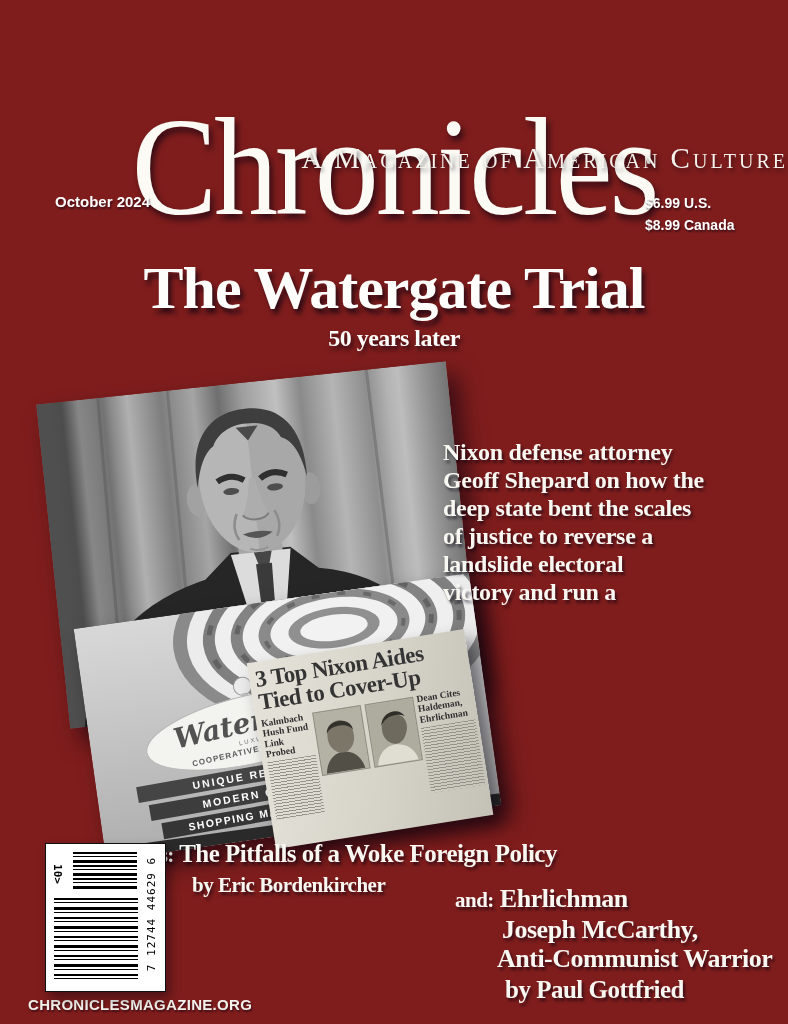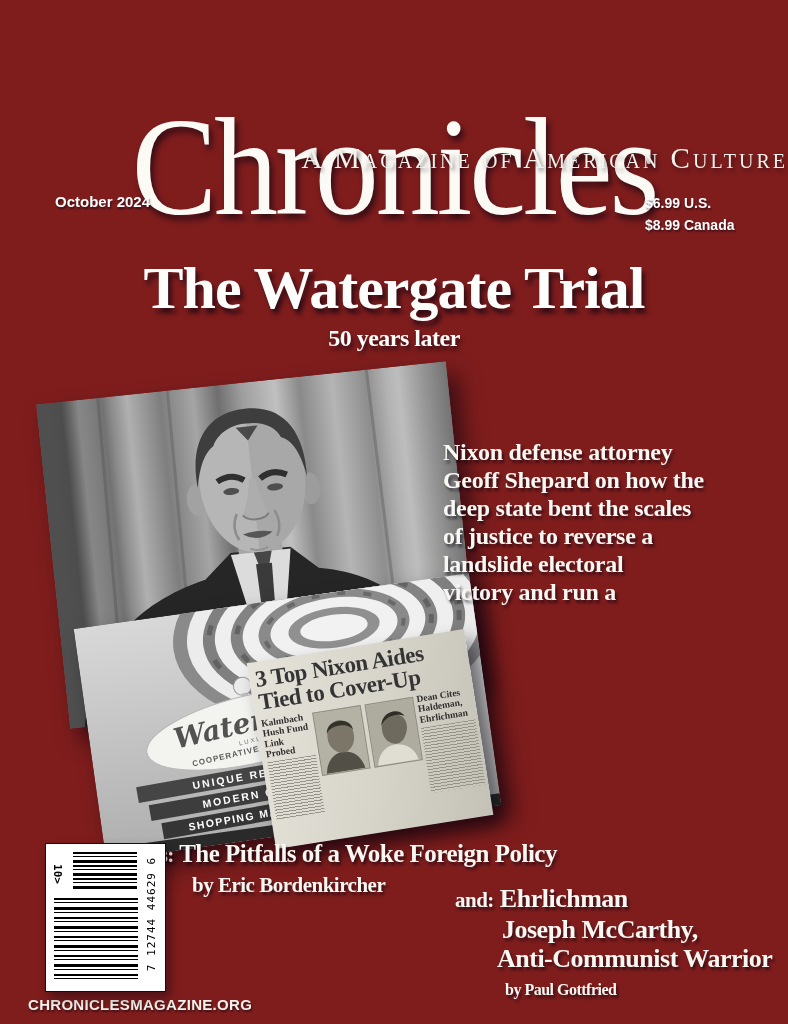--- a/index.html
+++ b/index.html
@@ -58,21 +58,21 @@
 
   
   .feat{position:absolute;z-index:6;color:#f8f7f2;text-shadow:2px 3px 3px rgba(0,0,15,.55);
     font-weight:bold;letter-spacing:-0.5px;}
   .plus-line{left:132px;top:840px;font-size:25px;}
   .feat-label{font-size:21px;}
   .plus-byline{left:192px;top:873px;font-size:21px;}
   .and-block{left:455px;top:884px;font-size:26px;line-height:29px;}
   .and-block .l2{padding-left:47px;}
   .and-block .l3{padding-left:42px;}
-  .and-byline{padding-left:50px;font-size:16px;padding-top:2px;}
+  .and-byline{padding-left:50px;font-size:25px;padding-top:2px;}
 
   
   .barcode{position:absolute;left:45px;top:843px;width:119px;height:147px;background:#fff;
     border:1px solid #101010;z-index:6;box-shadow:4px 6px 10px rgba(0,0,12,.4);}
   .bc-addon{position:absolute;left:27px;top:8px;width:64px;height:38px;
     background:repeating-linear-gradient(to bottom,#000 0 2px,transparent 2px 4px,#000 4px 5px,
       transparent 5px 8px,#000 8px 11px,transparent 11px 13px);}
   .bc-main{position:absolute;left:8px;top:54px;width:84px;height:84px;
     background:repeating-linear-gradient(to bottom,#000 0 2px,transparent 2px 4px,#000 4px 5px,
       transparent 5px 9px,#000 9px 12px,transparent 12px 14px,#000 14px 15px,transparent 15px 19px);}

